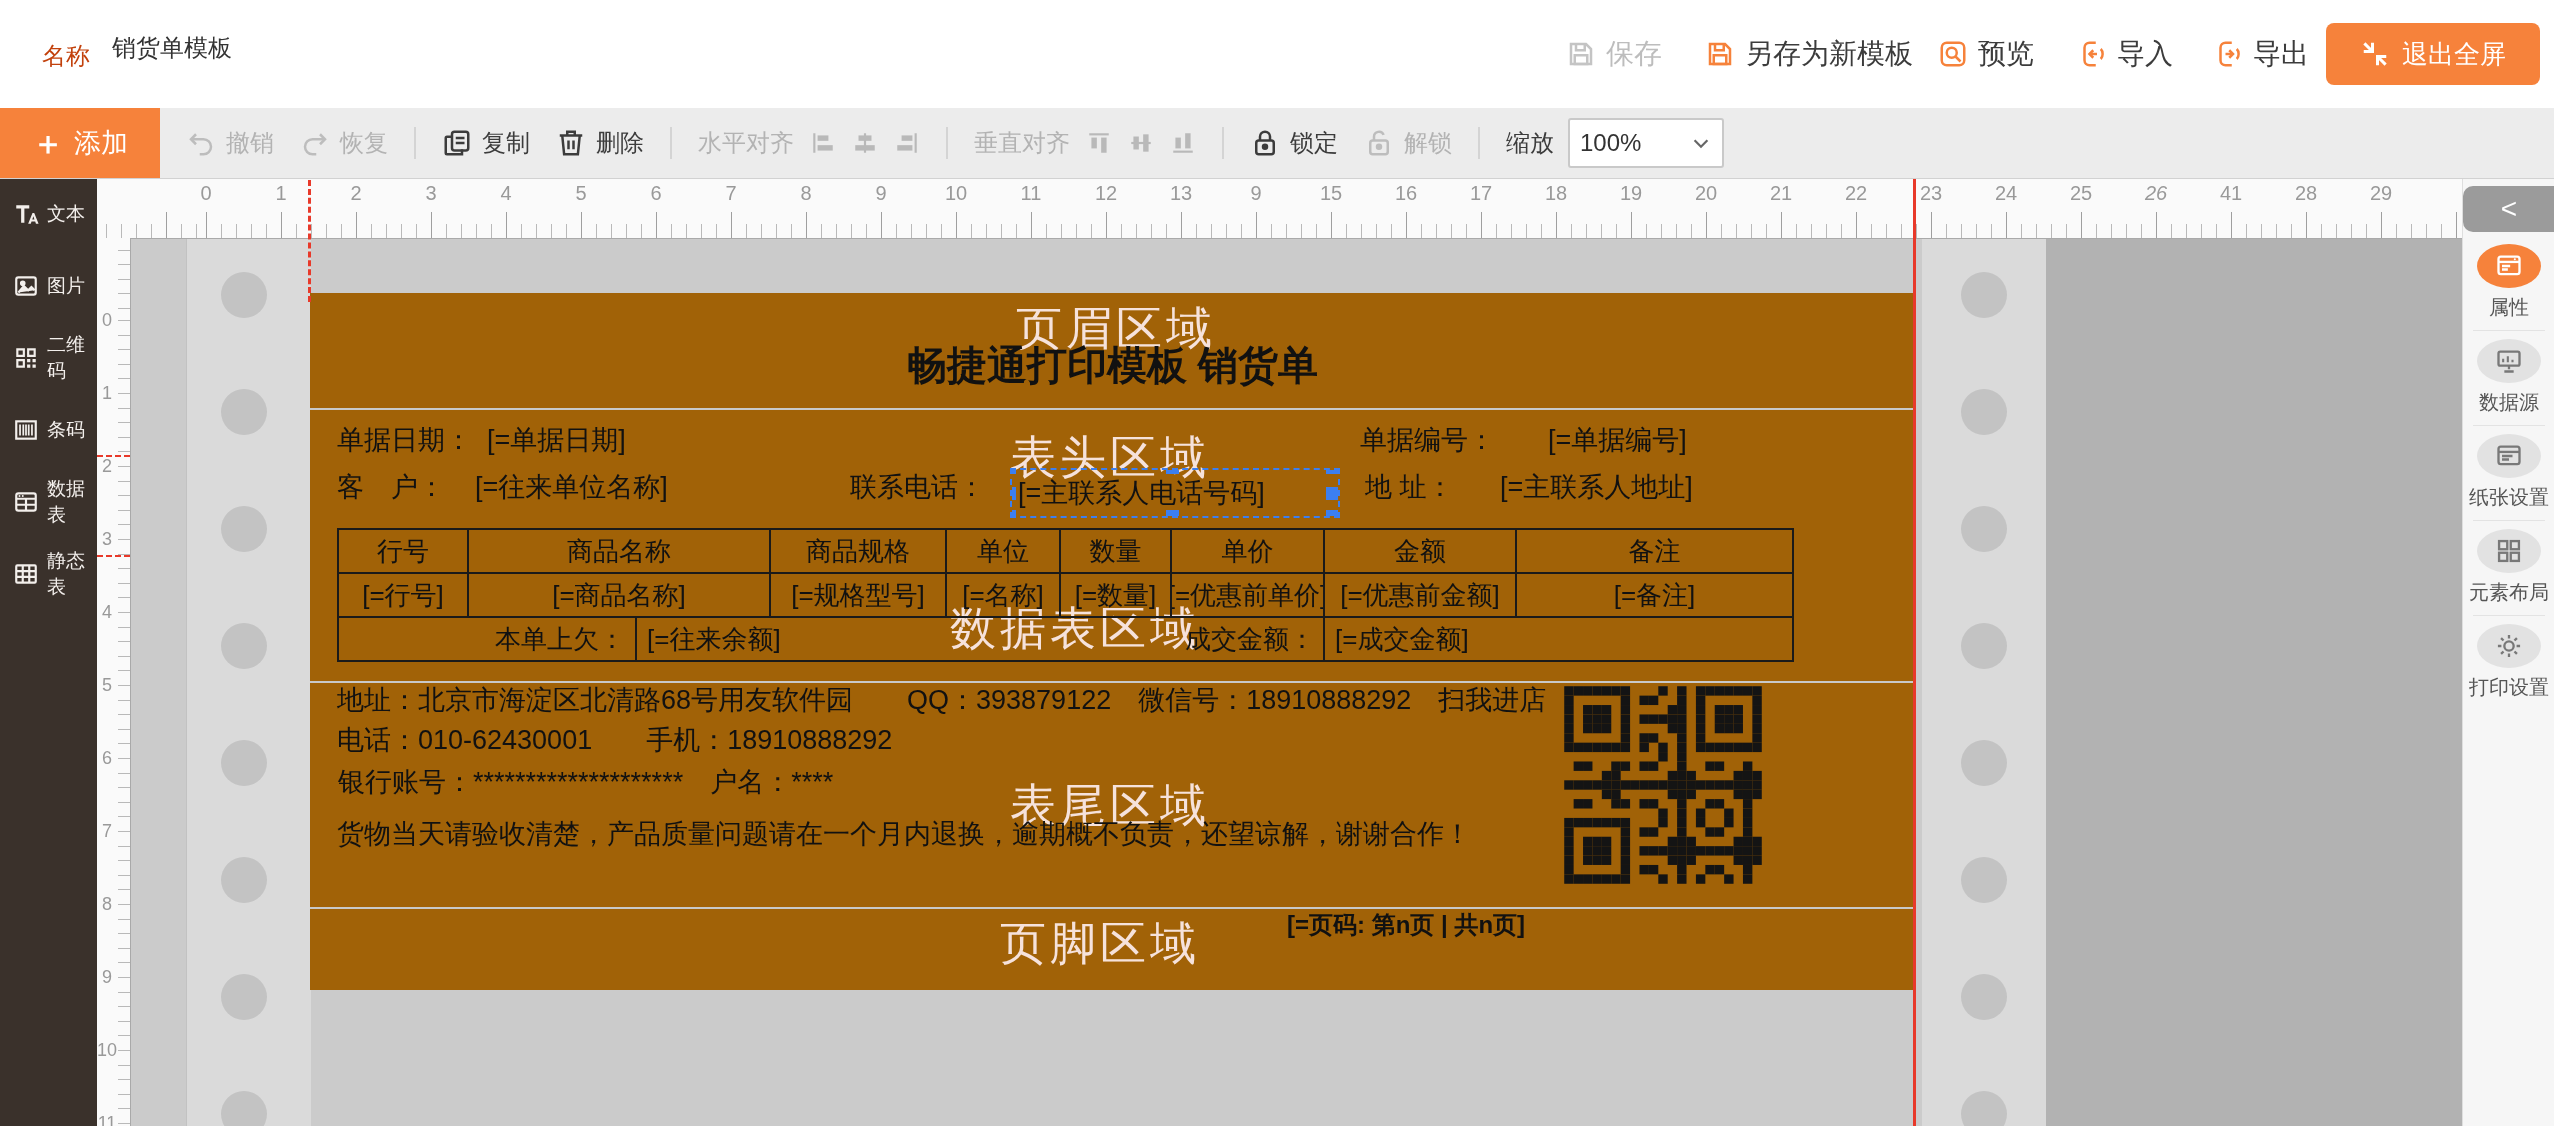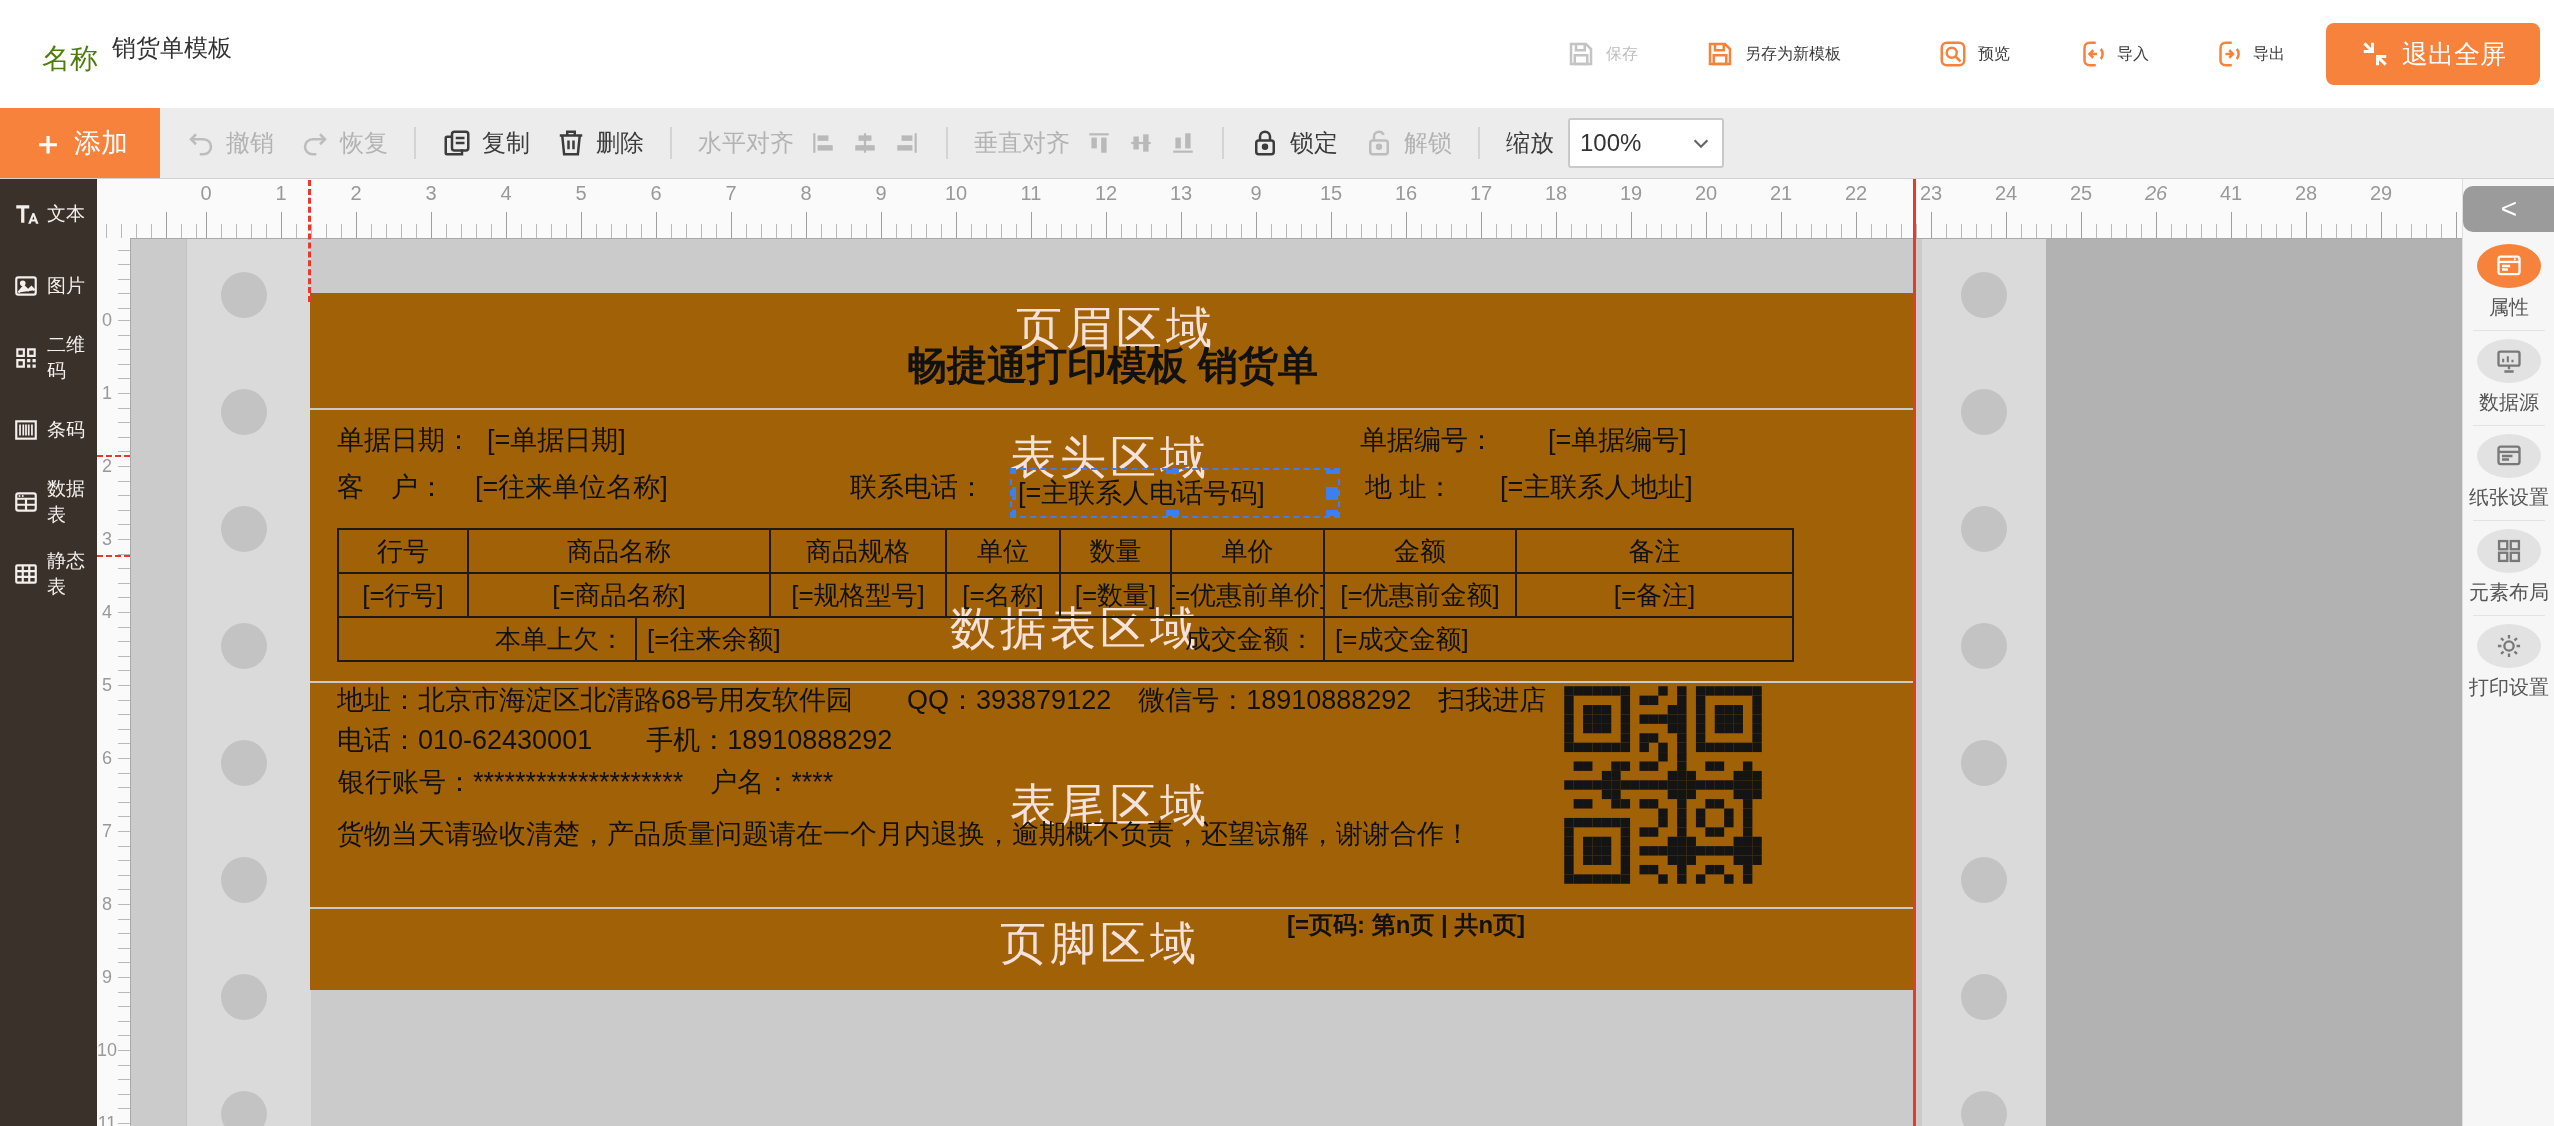--- a/index.html
+++ b/index.html
@@ -1,23 +1,23 @@
 <!DOCTYPE html>
 <html><head>
 <meta charset="utf-8">
 <style>
   html,body{margin:0;padding:0;}
   body{width:2554px;height:1126px;position:relative;overflow:hidden;
        font-family:"Liberation Sans","DejaVu Sans",sans-serif;background:#cbcbcb;}
   .abs{position:absolute;}
   
   #header{left:0;top:0;width:2554px;height:108px;background:#fff;border-bottom:1px solid #ececec;z-index:30;}
-  #name-label{left:42px;top:40px;font-size:28px;color:#4d7c0f;}
+  #name-label{left:42px;top:40px;font-size:24px;color:#c2410c;}
   #tpl-title{left:112px;top:32px;font-size:24px;color:#333;}
-  .hdr-btn{top:28px;height:52px;display:flex;align-items:center;gap:10px;font-size:16px;color:#3c3c3c;cursor:pointer;}
+  .hdr-btn{top:28px;height:52px;display:flex;align-items:center;gap:10px;font-size:28px;color:#3c3c3c;cursor:pointer;}
   .hdr-btn .ic{width:30px;height:30px;display:inline-flex;}
   .hdr-btn.disabled{color:#bdbdbd;}
   .hdr-btn.disabled .ic{color:#c4c4c4;}
   .hdr-btn .ic.orange{color:#f6823b;}
   #btn-exit-fs{left:2326px;top:23px;width:214px;height:62px;background:#f6823b;border-radius:8px;
      display:flex;align-items:center;justify-content:center;gap:12px;color:#fff;font-size:26px;cursor:pointer;}
   #btn-exit-fs .ic{width:30px;height:30px;color:#fff;}
   
   #toolbar{left:0;top:108px;width:2554px;height:70px;background:#ececec;border-bottom:1px solid #d2d2d2;z-index:30;
      display:flex;align-items:center;}

